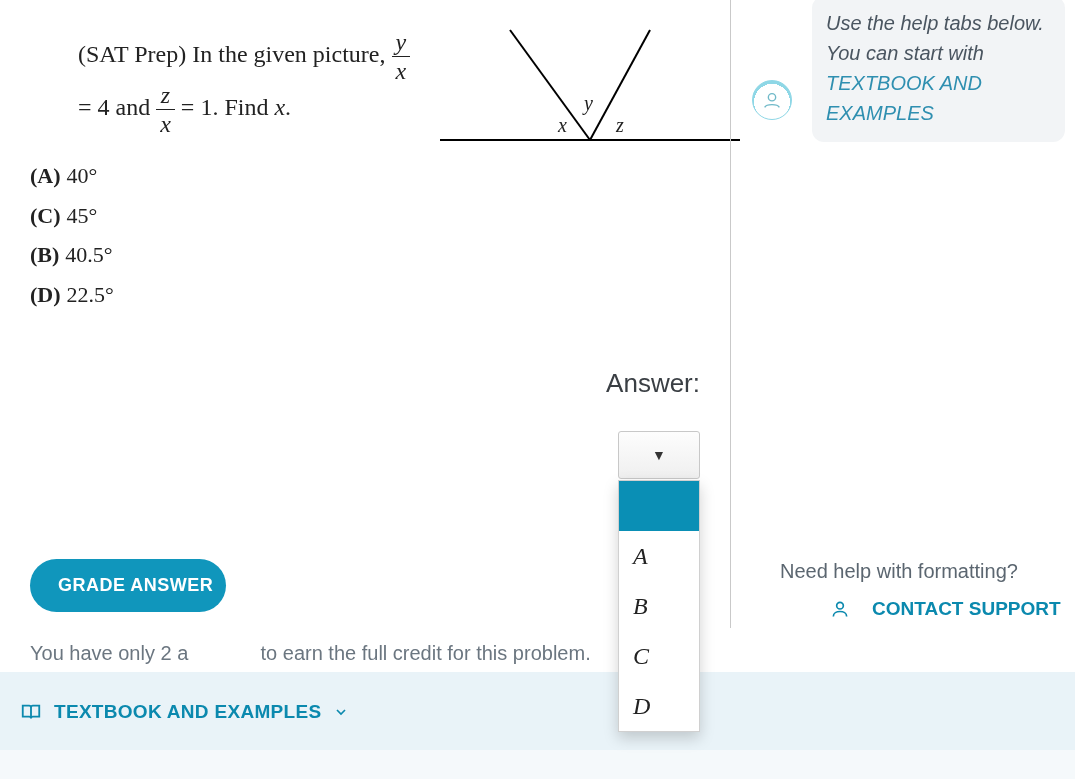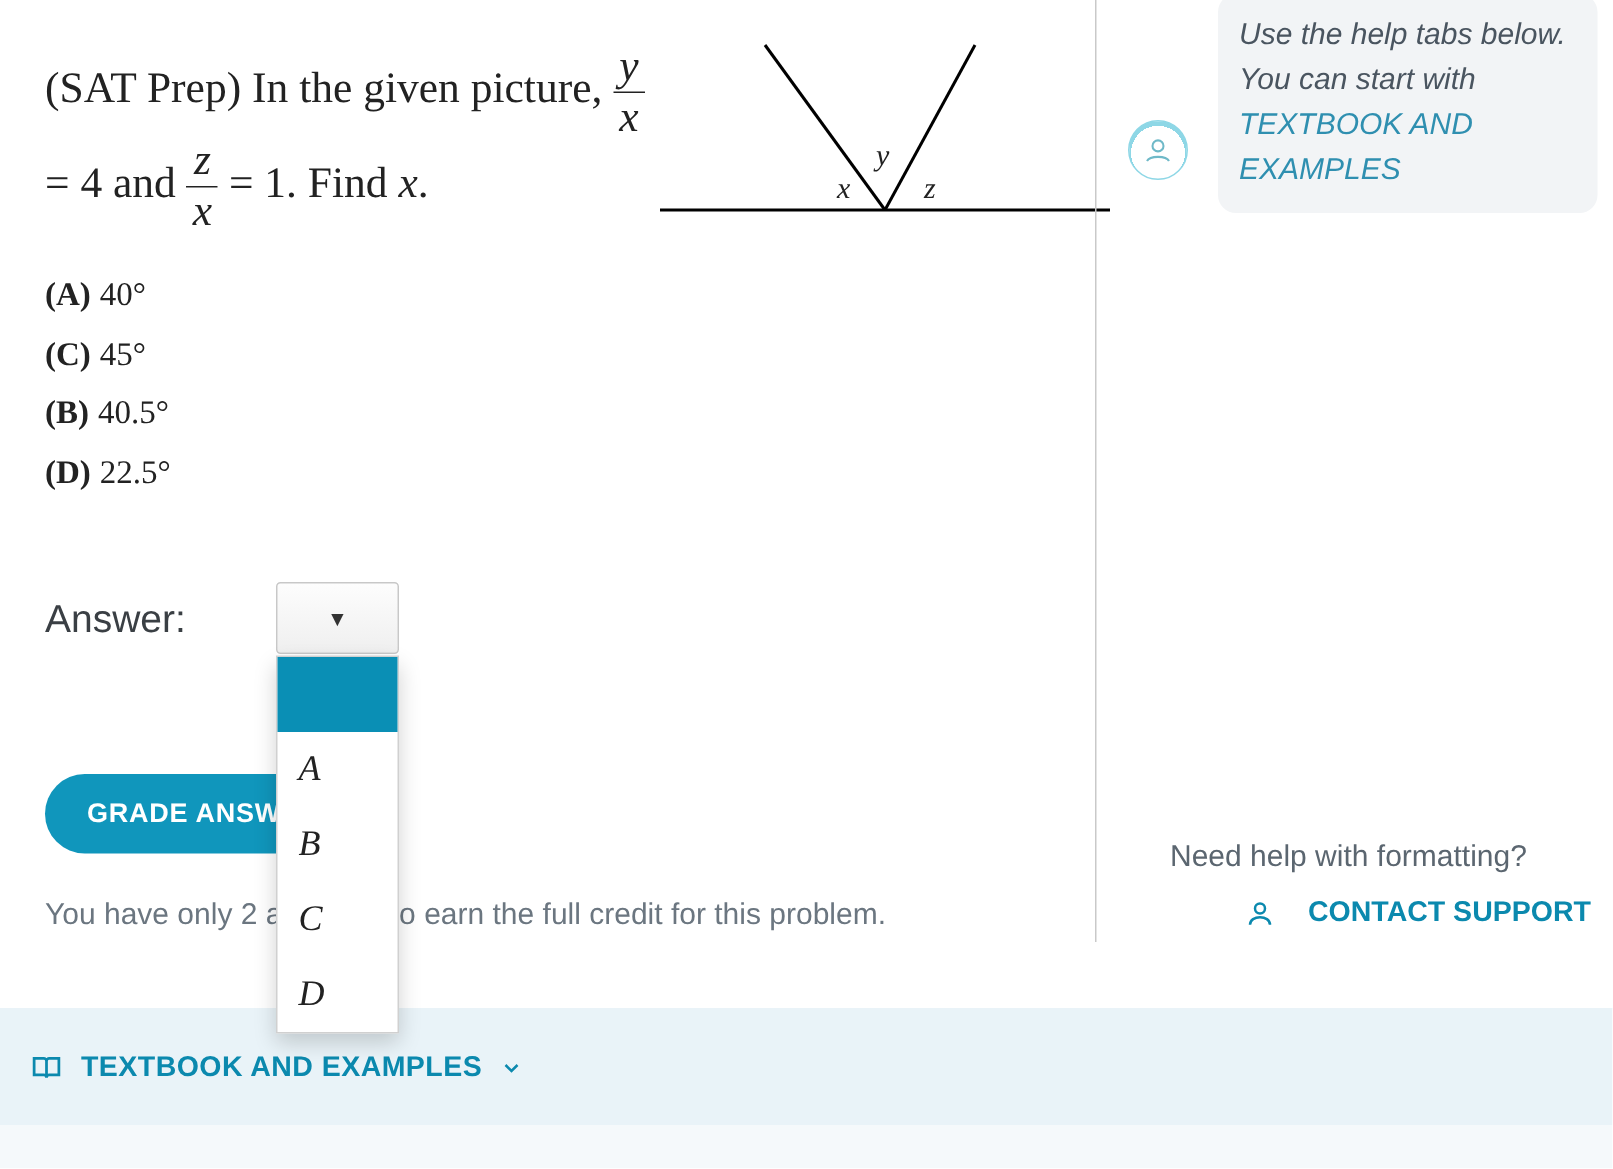--- a/index.html
+++ b/index.html
@@ -46,44 +46,46 @@
     position:absolute;
     left: 752px; top: 80px;
     width: 40px; height: 40px;
     border-radius: 50%;
     background: radial-gradient(circle at 50% 55%, #ffffff 0 18px, #8ed7e6 18px);
     border: 1px solid #8ed7e6;
     display:flex;align-items:center;justify-content:center;
     font-size:18px;color:#7aa;
   }
   .question-text {
-    font-size: 29px;
+    font-size: 24px;
     color: #222;
     line-height: 1.9;
     width: 420px;
+    margin-left: 48px;
   }
   .frac {
     display:inline-block; vertical-align: middle;
     text-align:center; font-style: italic;
     line-height:1;
   }
   .frac .top { display:block; border-bottom:1.5px solid #222; padding:0 4px 2px;}
   .frac .bot { display:block; padding:2px 4px 0;}
   .choices {
     margin-top: 20px;
     font-size: 22px;
     color: #222;
     line-height: 1.8;
   }
   .choices .row { display:flex; gap:6px; }
   .choices .lab { font-weight:bold; }
   .answer-row {
     margin-top: 54px;
-    display:flex; align-items:center; gap: 60px;
-    font-family: -apple-system, Helvetica, Arial, sans-serif;
+    display:flex; align-items:flex-end; gap: 32px;
+    font-family: -apple-system, Helvetica, Arial, sans-serif;
+    flex-direction: column;
   }
   .answer-label { font-size: 26px; color:#3a3f44; }
   .select-box {
     position: relative;
     width: 82px; height: 48px;
     background: linear-gradient(#fdfdfd,#efefef);
     border: 1px solid #c8c8c8;
     border-radius: 3px;
     display:flex;align-items:center;justify-content:center;
   }

